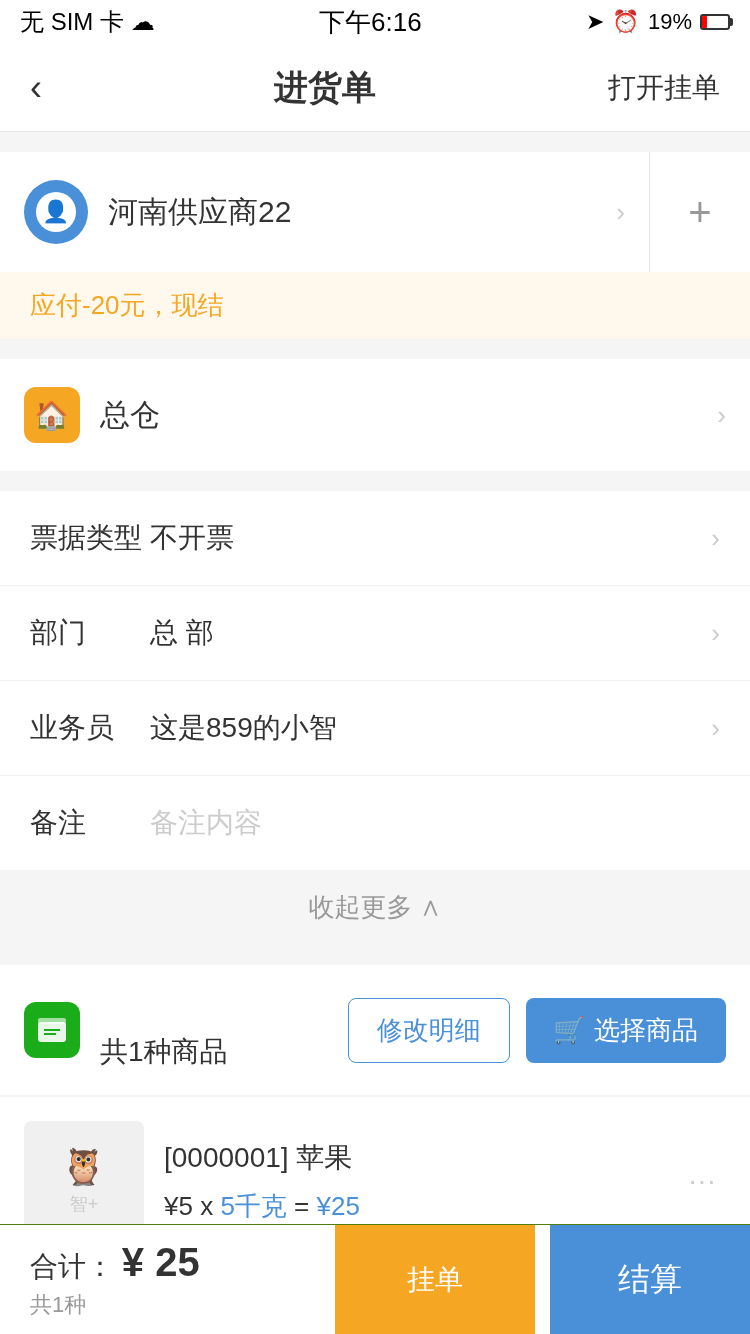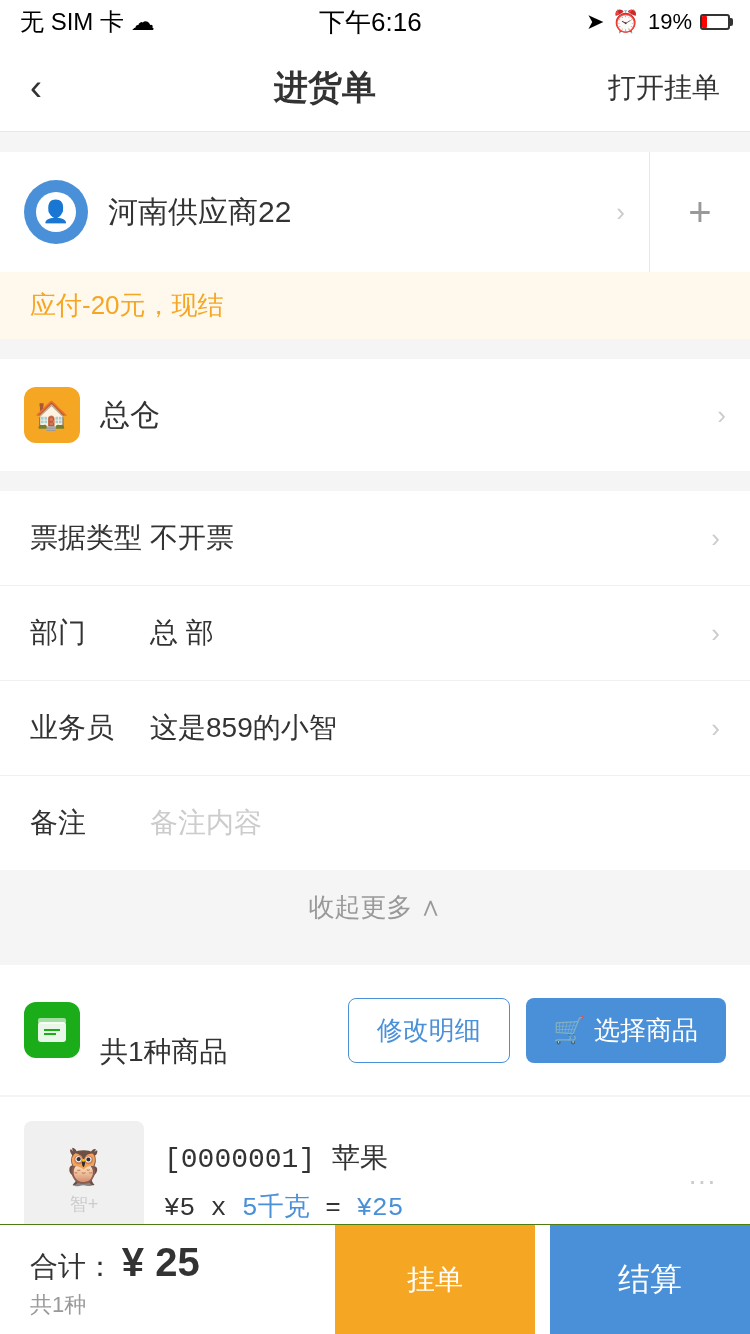--- a/index.html
+++ b/index.html
@@ -282,21 +282,20 @@
       font-size: 36px;
       color: #ccc;
     }
     .owl-text {
       font-size: 18px;
       color: #ccc;
       margin-top: 4px;
     }
     .product-info {
       flex: 1;
-      font-family: Liberation Mono, monospace;
     }
     .product-name {
       font-size: 28px;
       color: #333;
       margin-bottom: 12px;
     }
     .product-price-row {
       font-size: 26px;
       color: #333;
     }

